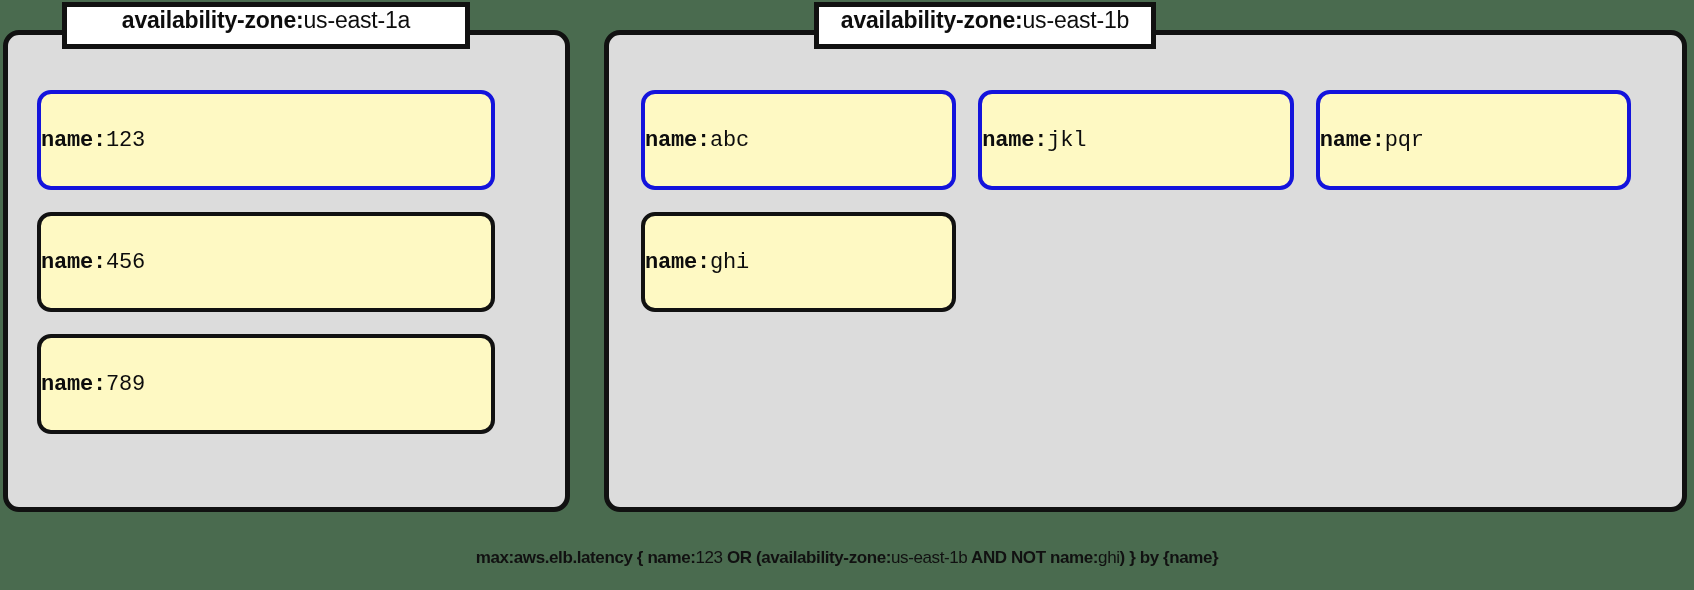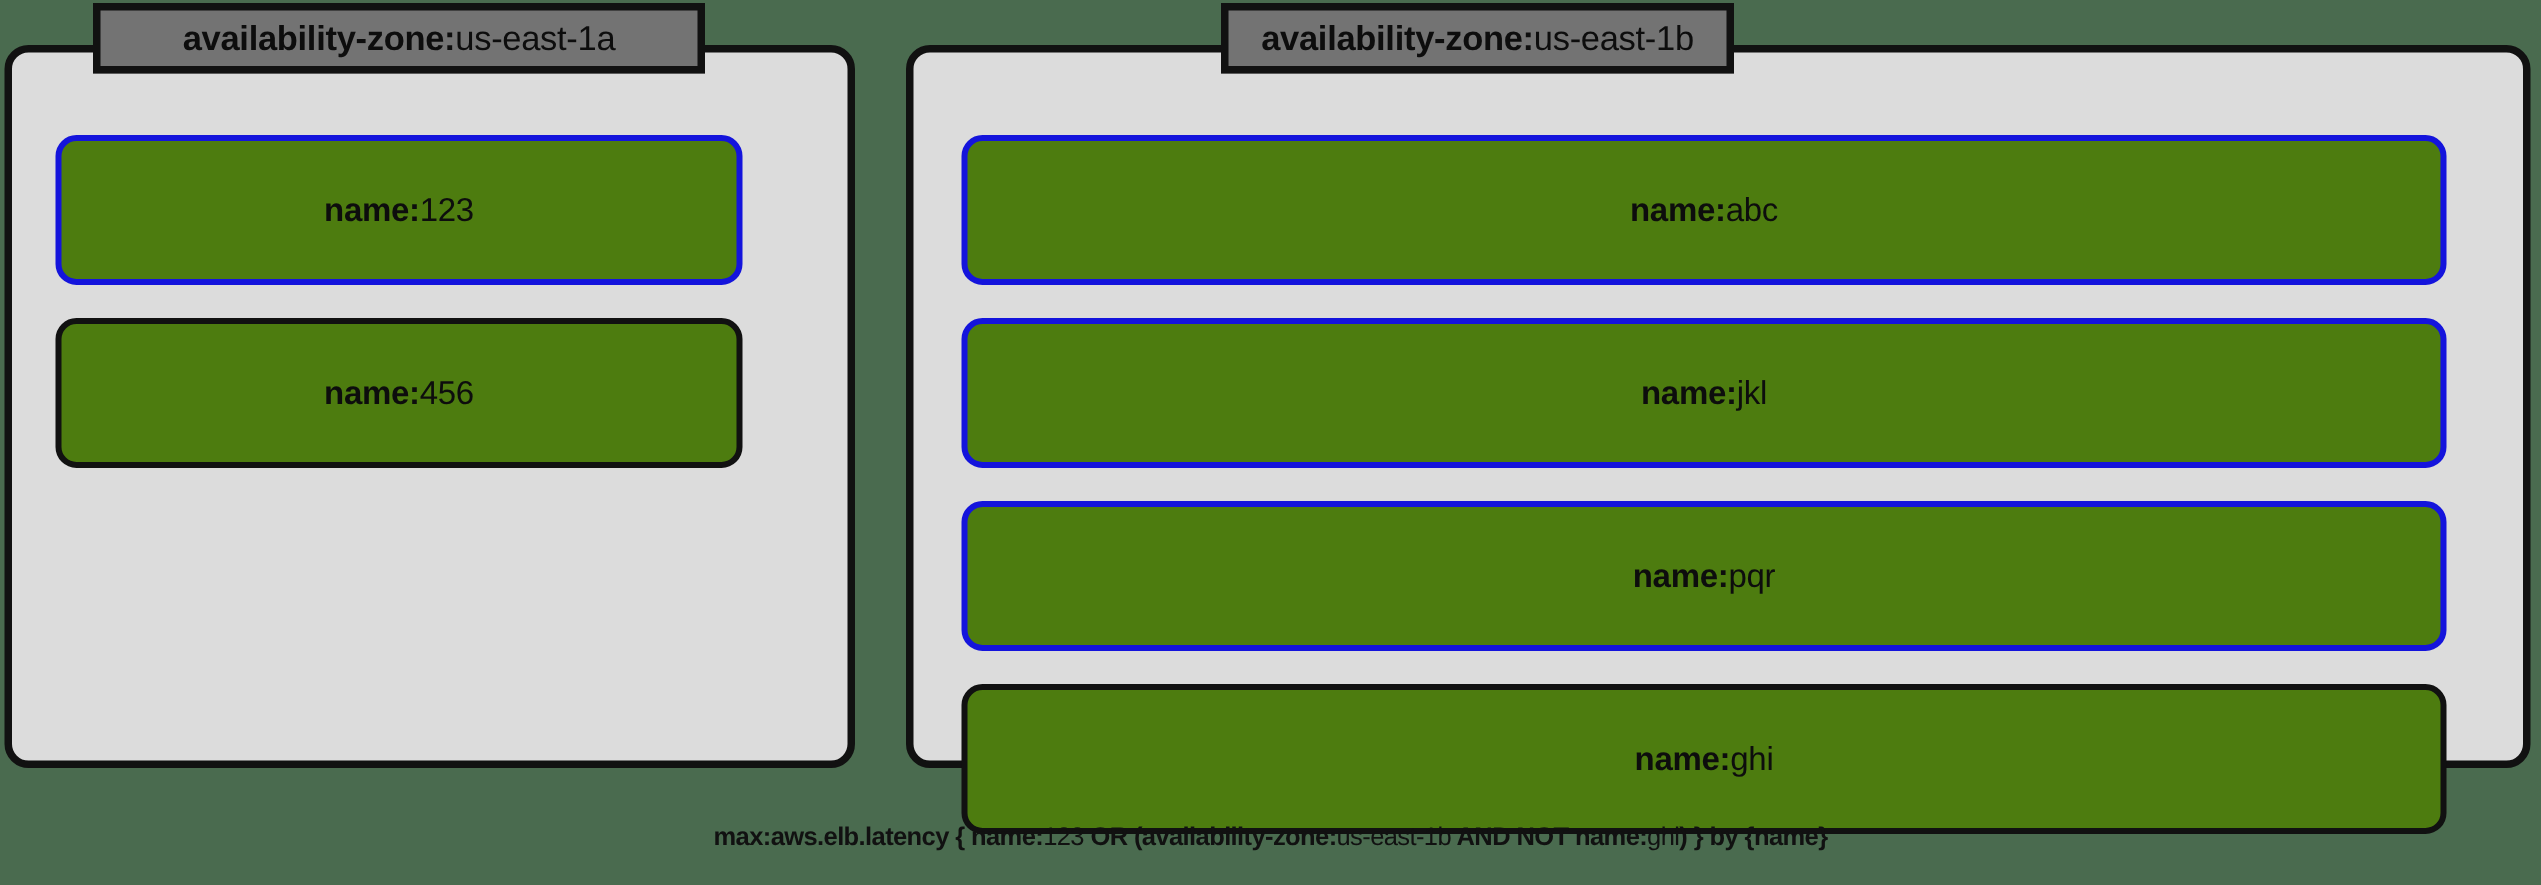--- a/index.html
+++ b/index.html
@@ -39,25 +39,25 @@
   #zone-b {
     left: 604px;
     top: 30px;
     width: 1083px;
     height: 482px;
   }
 
   
   .zone-tab {
     position: absolute;
-    background: #737373;
+    background: #ffffff;
     border: 5px solid #111111;
     box-sizing: border-box;
     display: flex;
-    align-items: center;
+    align-items: flex-start;
     justify-content: center;
     z-index: 5;
     white-space: nowrap;
   }
   #zone-a-tab {
     left: 62px;
     top: 2px;
     width: 408px;
     height: 47px;
   }
@@ -90,37 +90,37 @@
     left: 37px;
     top: 90px;
     width: 458px;
     grid-template-columns: 1fr;
     grid-auto-rows: 100px;
   }
   #zone-b-grid {
     left: 604px;
     top: 90px;
     width: 1063px;
-    grid-template-columns: 1fr;
+    grid-template-columns: 1fr 1fr 1fr;
     grid-auto-rows: 100px;
     padding-left: 0;
   }
   #zone-b-grid {
     left: 641px;
     width: 990px;
   }
 
   .tag-box {
-    background: #4d7c0f;
+    background: #fef9c3;
     border: 4px solid #111111;
     border-radius: 14px;
     box-sizing: border-box;
     display: flex;
     align-items: center;
-    justify-content: center;
+    font-family: Liberation Mono, monospace;
   }
   .tag-box.selected {
     border-color: #1414dc;
   }
   .tag-text {
     font-size: 22px;
     color: #0d0d0d;
     letter-spacing: -0.2px;
     white-space: nowrap;
   }
@@ -157,20 +157,23 @@
   <div class="tag-grid" id="zone-a-grid">
 
     <div class="tag-box selected">
       <span class="tag-text"><span class="k">name:</span><span class="v">123</span></span>
     </div>
 
     <div class="tag-box">
       <span class="tag-text"><span class="k">name:</span><span class="v">456</span></span>
     </div>
 
+    <div class="tag-box">
+      <span class="tag-text"><span class="k">name:</span><span class="v">789</span></span>
+    </div>
 
   </div>
 
   <div class="zone-panel" id="zone-b"></div>
 
   <div class="zone-tab" id="zone-b-tab">
     <span class="tab-text"><span class="k">availability-zone:</span><span class="v">us-east-1b</span></span>
   </div>
 
   <div class="tag-grid" id="zone-b-grid">

